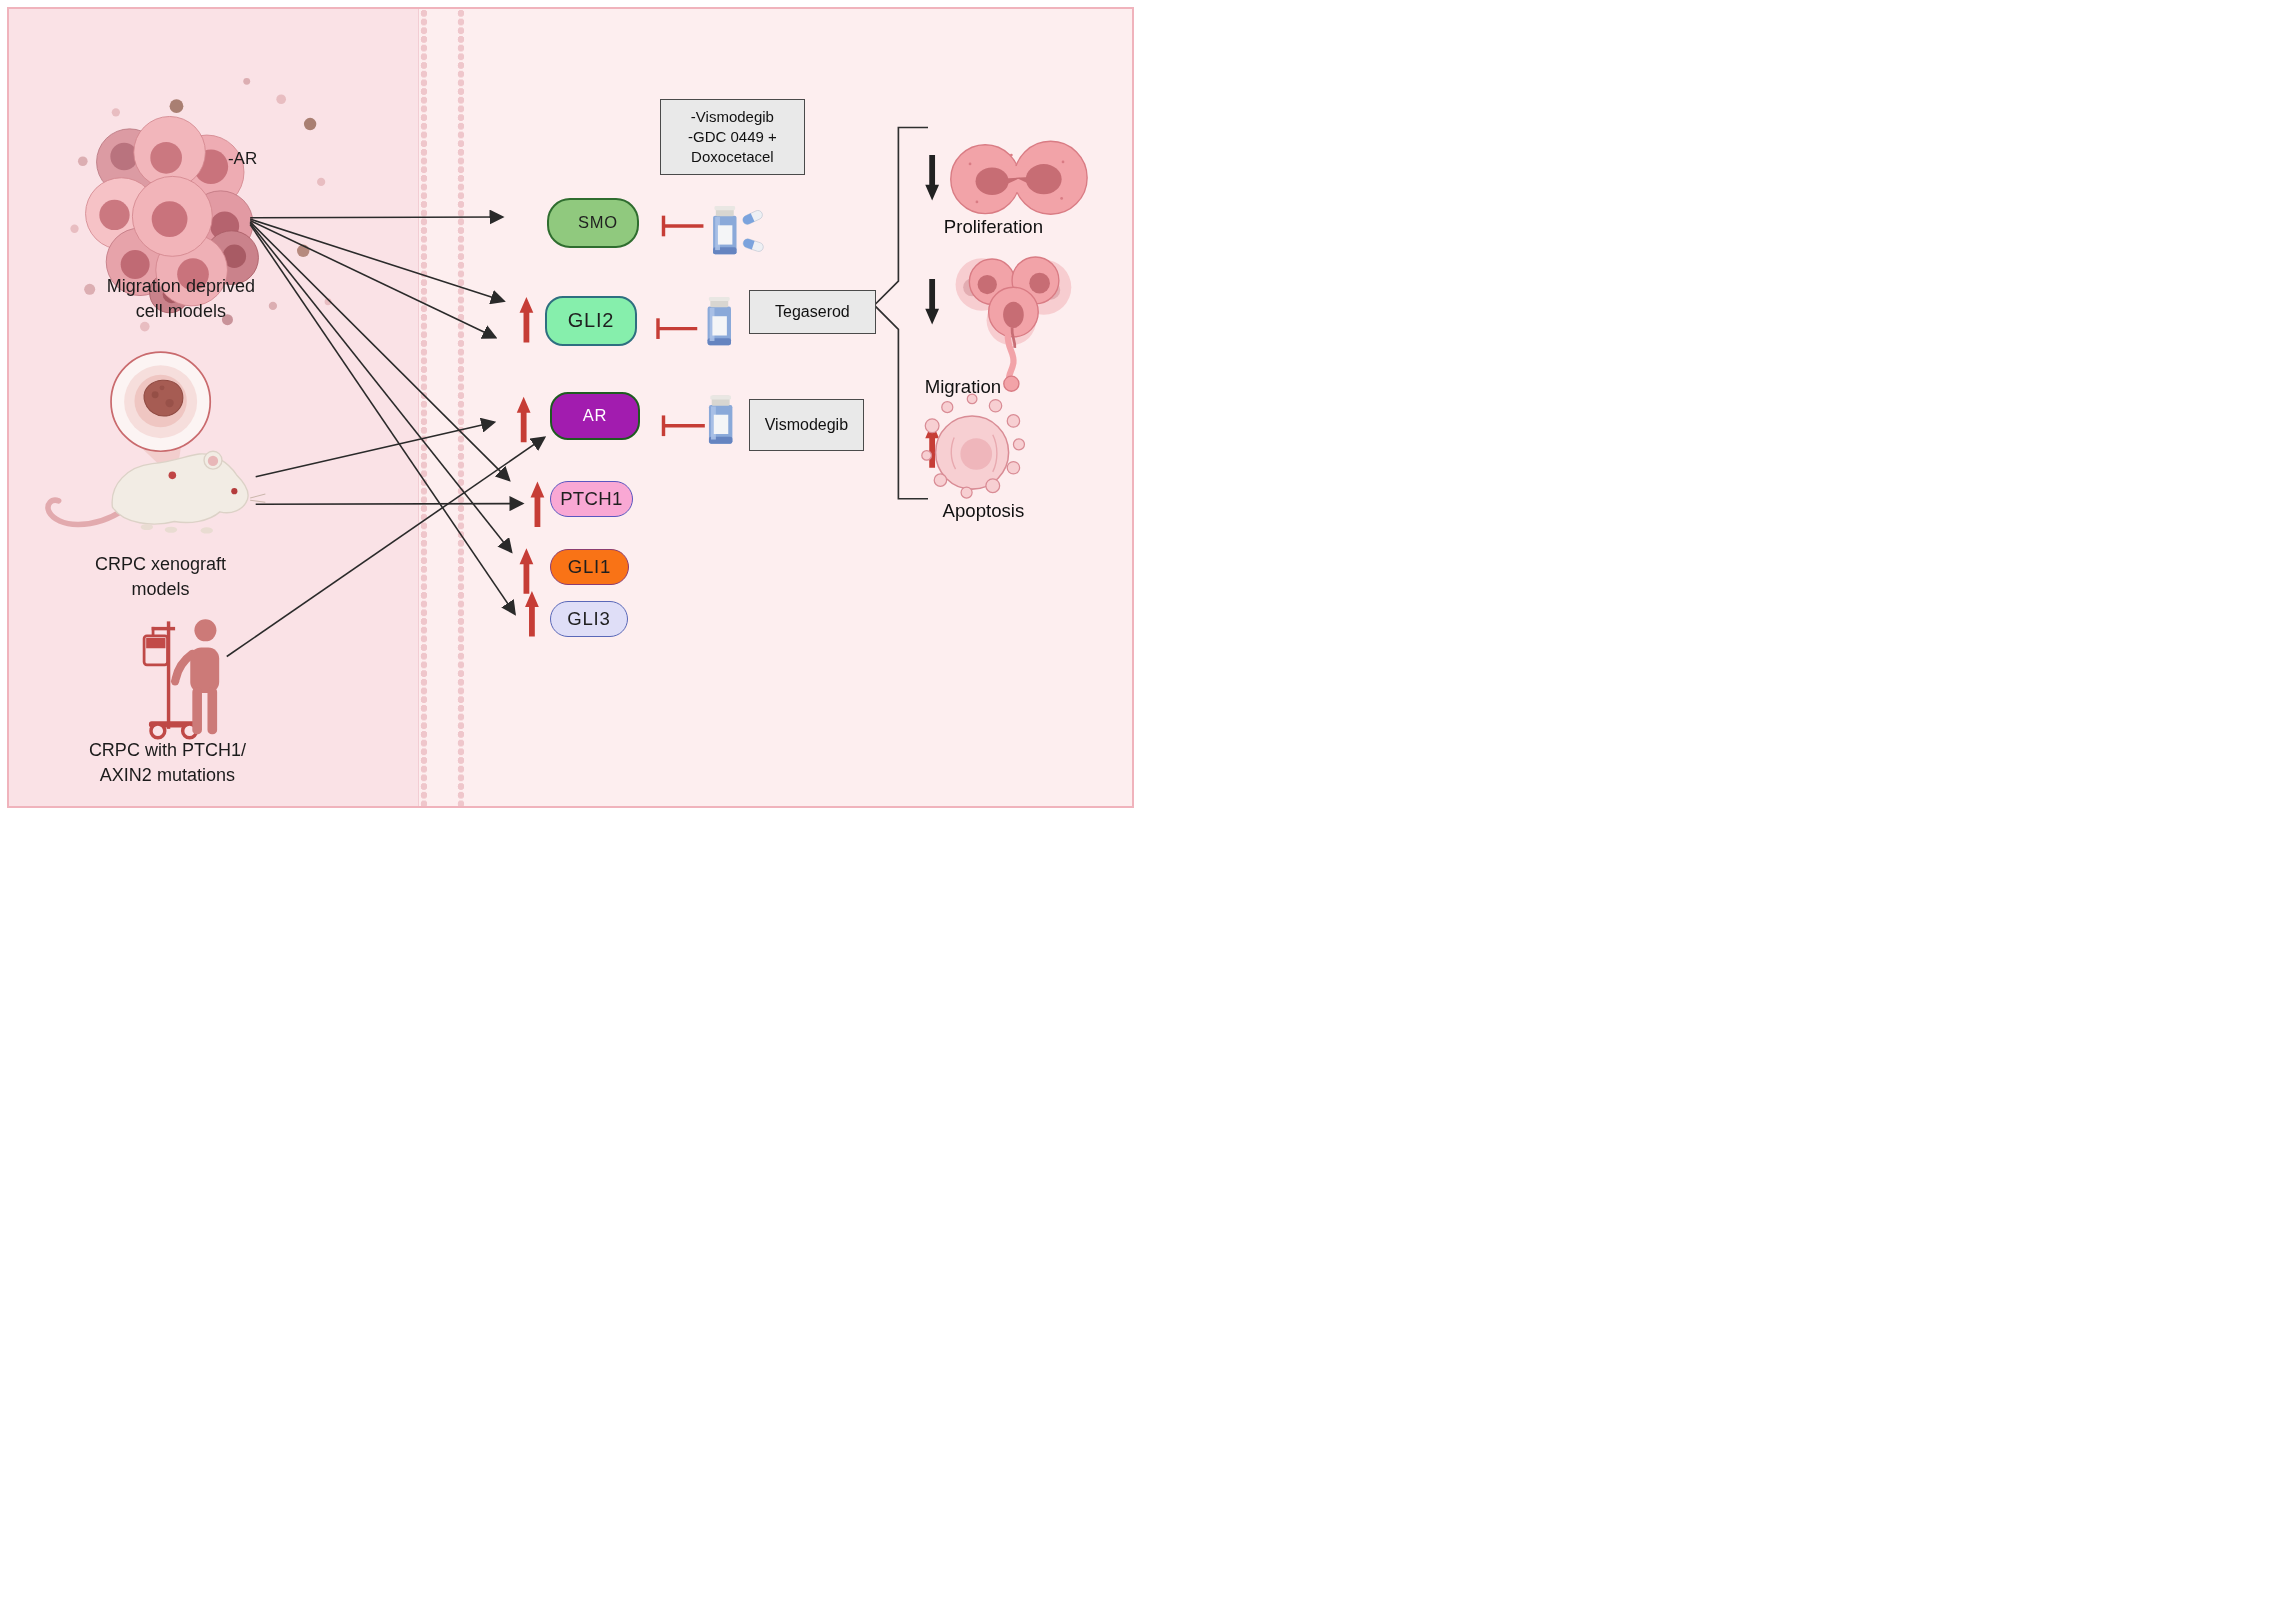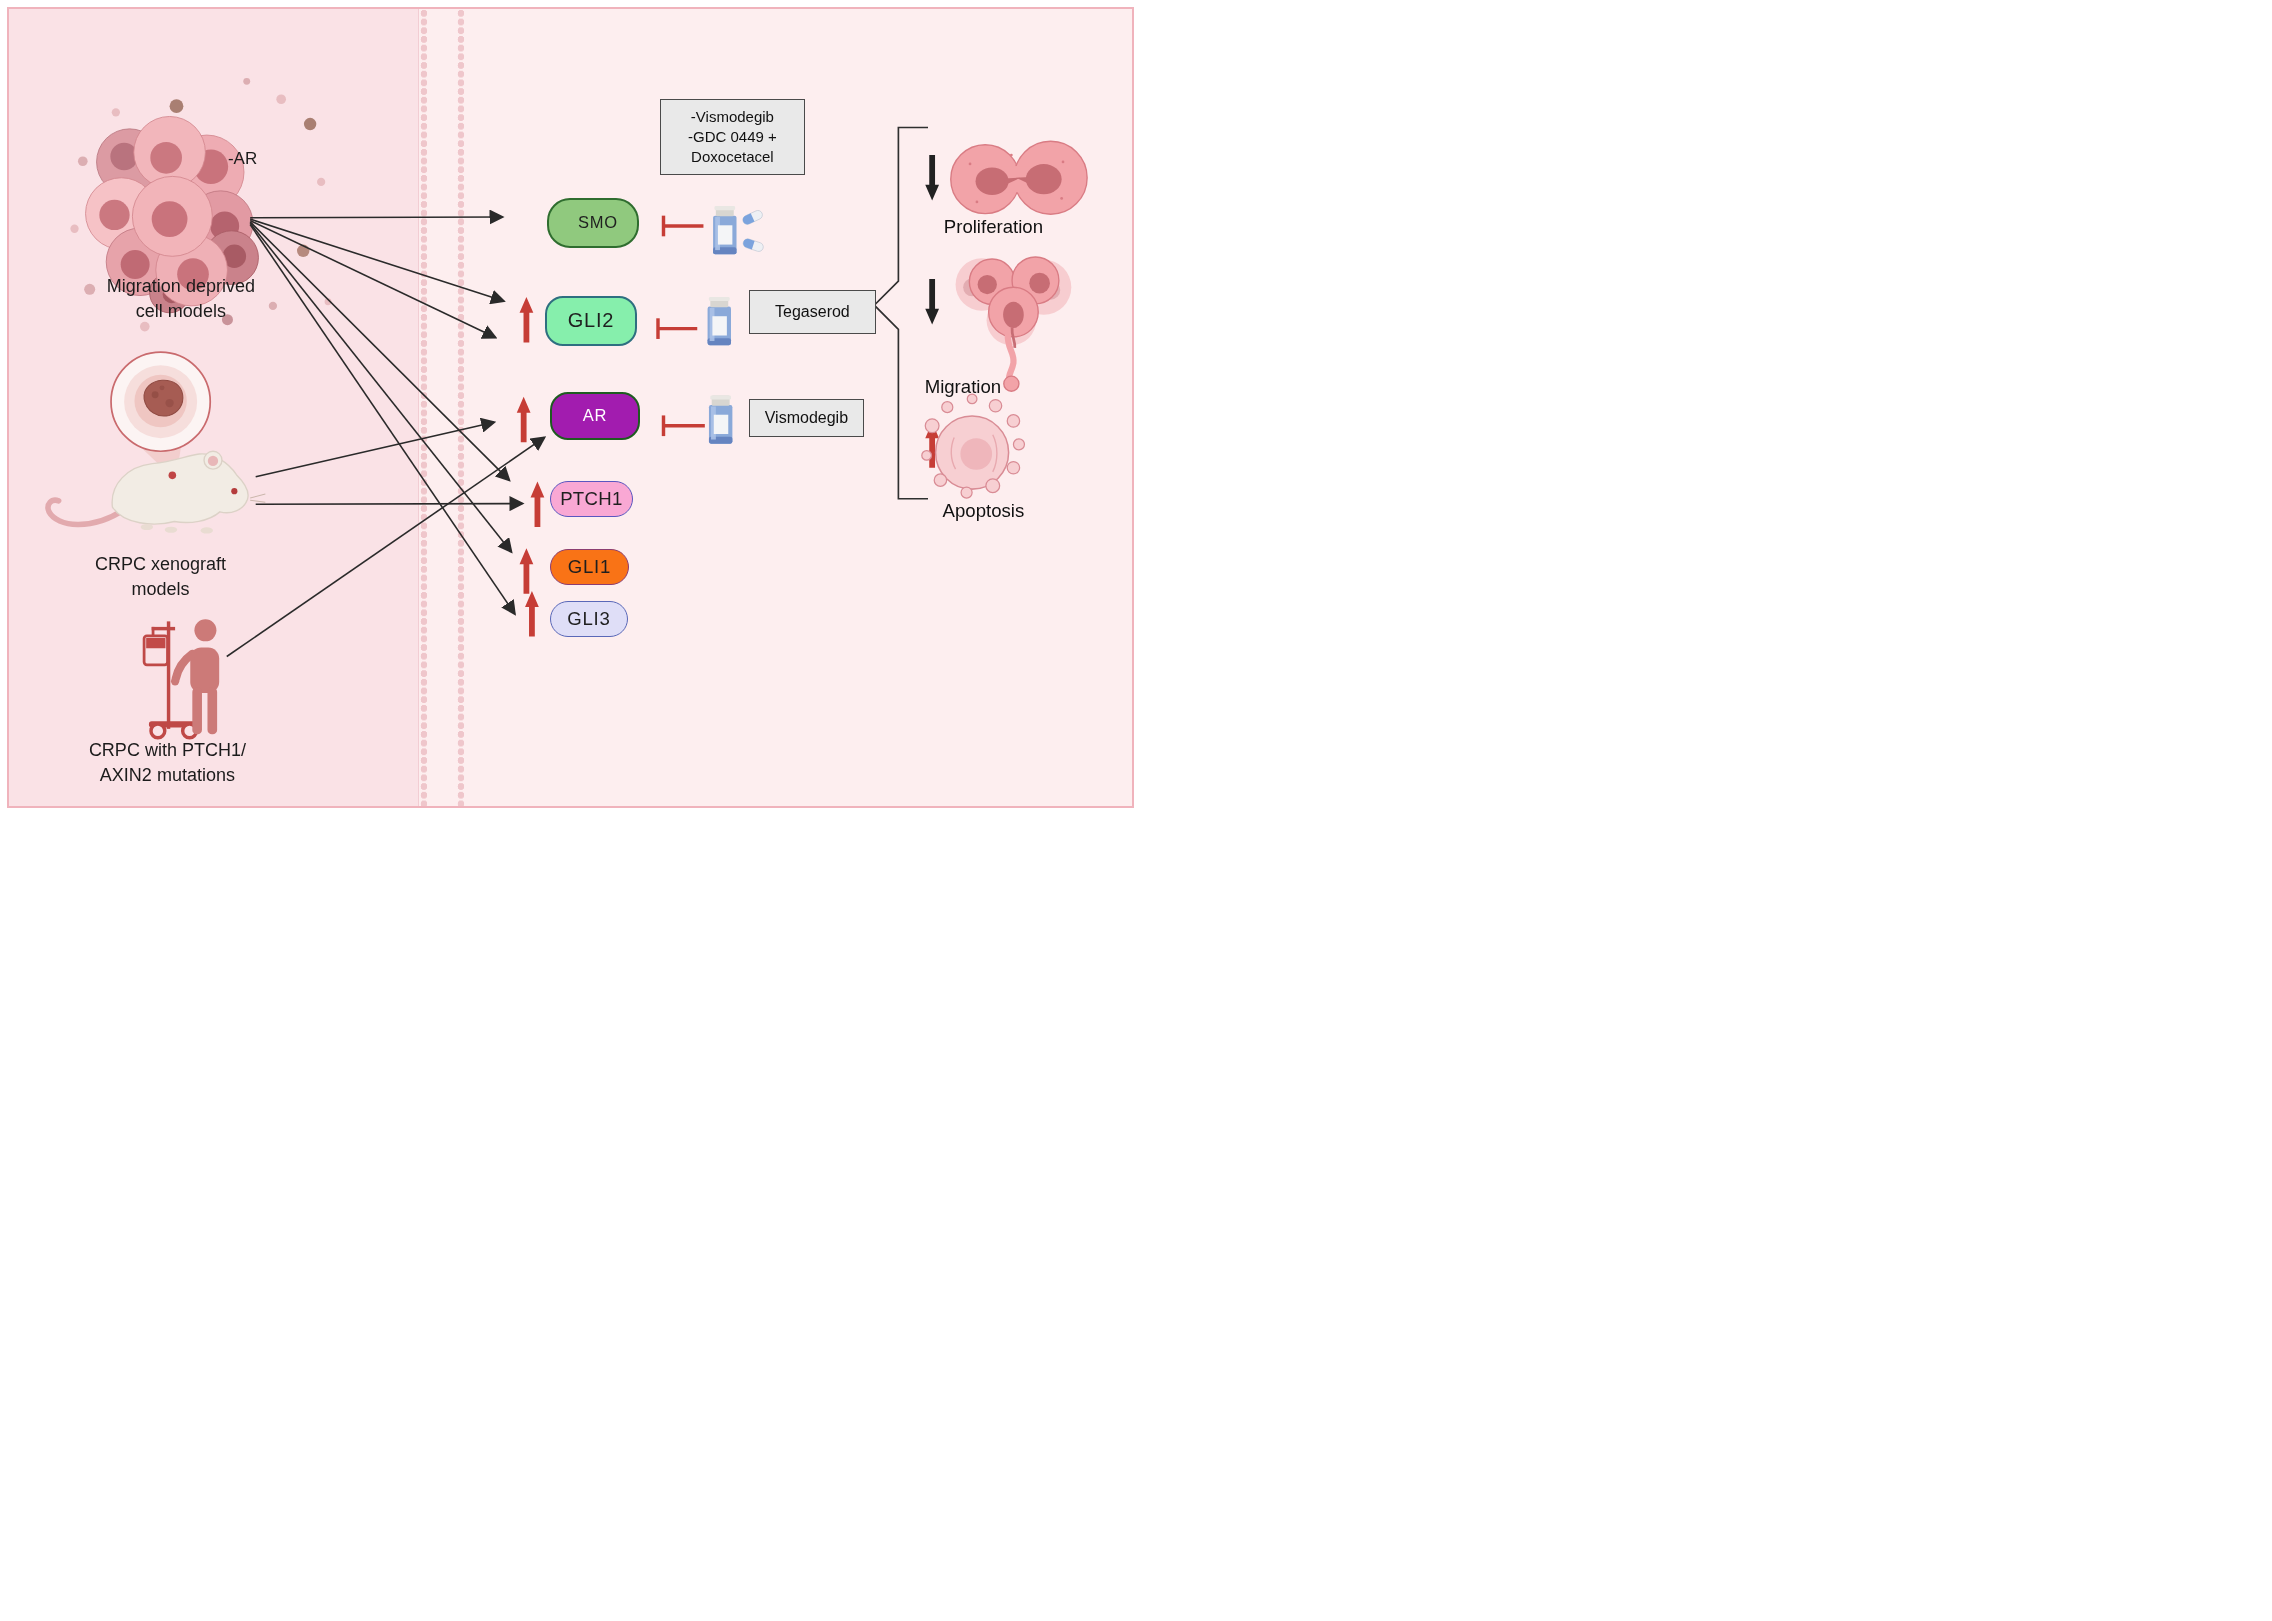--- a/index.html
+++ b/index.html
@@ -18,21 +18,21 @@
   .pill-gli2 {left:536px;top:287px;width:92px;height:50px;border-radius:18px;background:#86efac;border:2.1px solid #2e6f80;font-size:20px;}
   .pill-ar   {left:541px;top:383px;width:90px;height:48px;border-radius:18px;background:#a21caf;border:2.1px solid #1e5c20;font-size:16.5px;color:#ffffff;}
   .pill-ptch1{left:541px;top:472px;width:83px;height:36px;border-radius:18px;background:#f9a8d4;border:1.7px solid #5a57c0;font-size:18.6px;letter-spacing:0.3px;}
   .pill-gli1 {left:541px;top:540px;width:79px;height:36px;border-radius:18px;background:#f97316;border:1.7px solid #8c3d71;font-size:18.6px;}
   .pill-gli3 {left:541px;top:592px;width:78px;height:36px;border-radius:18px;background:#dfdef7;border:1.7px solid #5a68b8;font-size:18.6px;}
   
   .drugbox{background:#e9e9e9;border:1.7px solid #4a4a4a;color:#111;display:flex;flex-direction:column;
            align-items:center;justify-content:center;text-align:center;box-sizing:border-box;}
   #smo-drug-box{left:651px;top:90px;width:145px;height:76px;font-size:15px;line-height:1.35;}
   #gli2-drug-box{left:740px;top:281px;width:127px;height:44px;font-size:16px;}
-  #ar-drug-box{left:740px;top:390px;width:115px;height:38px;font-size:16px;}
+  #ar-drug-box{left:740px;top:390px;width:115px;height:52px;font-size:16px;}
   
   .caption{color:#1b1b1b;font-size:18px;line-height:1.4;text-align:center;}
   .caption span{display:block;}
   #caption-androgen{left:41px;top:265px;width:262px;}
   #caption-xenograft{left:20.7px;top:543px;width:262px;}
   #caption-mutation{left:24px;top:729px;width:269px;}
   #ar-annotation{left:219px;top:140px;font-size:17px;color:#1b1b1b;}
   .outcome-label{color:#111;font-size:18.6px;text-align:center;}
   #label-proliferation{left:888px;top:207px;width:193px;}
   #label-migration{left:861px;top:367px;width:186px;}

